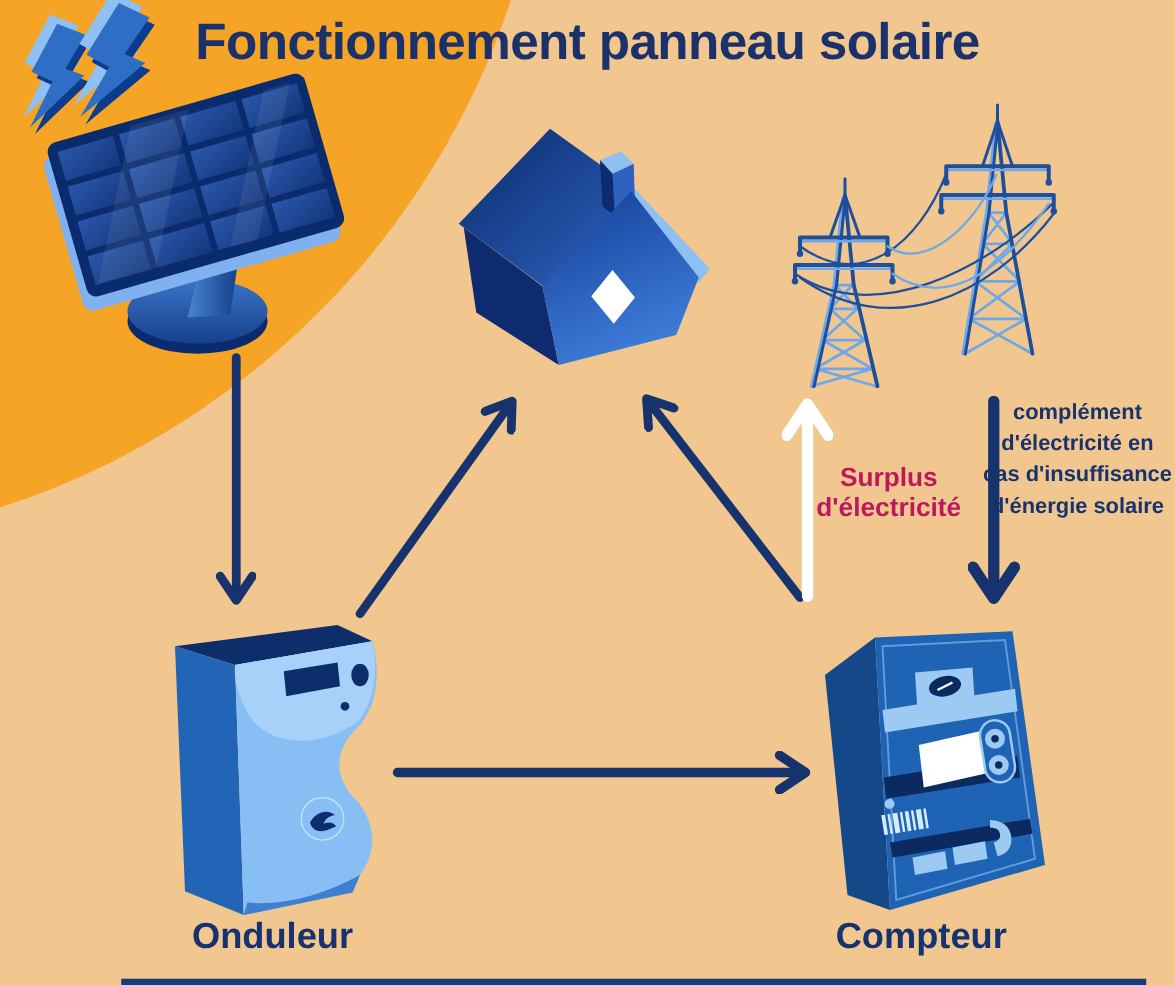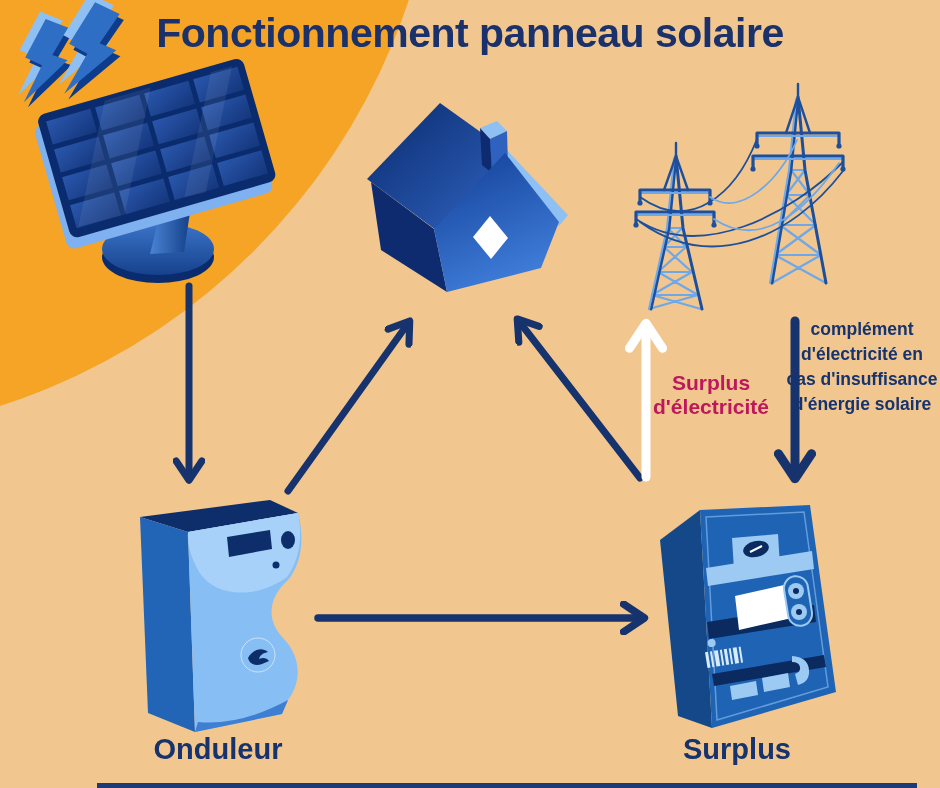--- a/index.html
+++ b/index.html
@@ -222,14 +222,14 @@
     <path d="M646,477 L646,325" stroke="#FFFFFF" stroke-width="9" marker-end="url(#hWhite)"></path>
     <path d="M795,321 L795,477" stroke="#16336E" stroke-width="9" marker-end="url(#hNavy)"></path>
   </g>
 </svg>
 
   <h1 class="title">Fonctionnement panneau solaire</h1>
 
   <div class="label surplus">Surplus d'électricité</div>
   <div class="label device onduleur">Onduleur</div>
   <div class="label complement">complément d'électricité en cas d'insuffisance d'énergie solaire</div>
-  <div class="label device compteur">Surplus</div>
+  <div class="label device compteur">Compteur</div>
 </div>
 
 </body></html>

